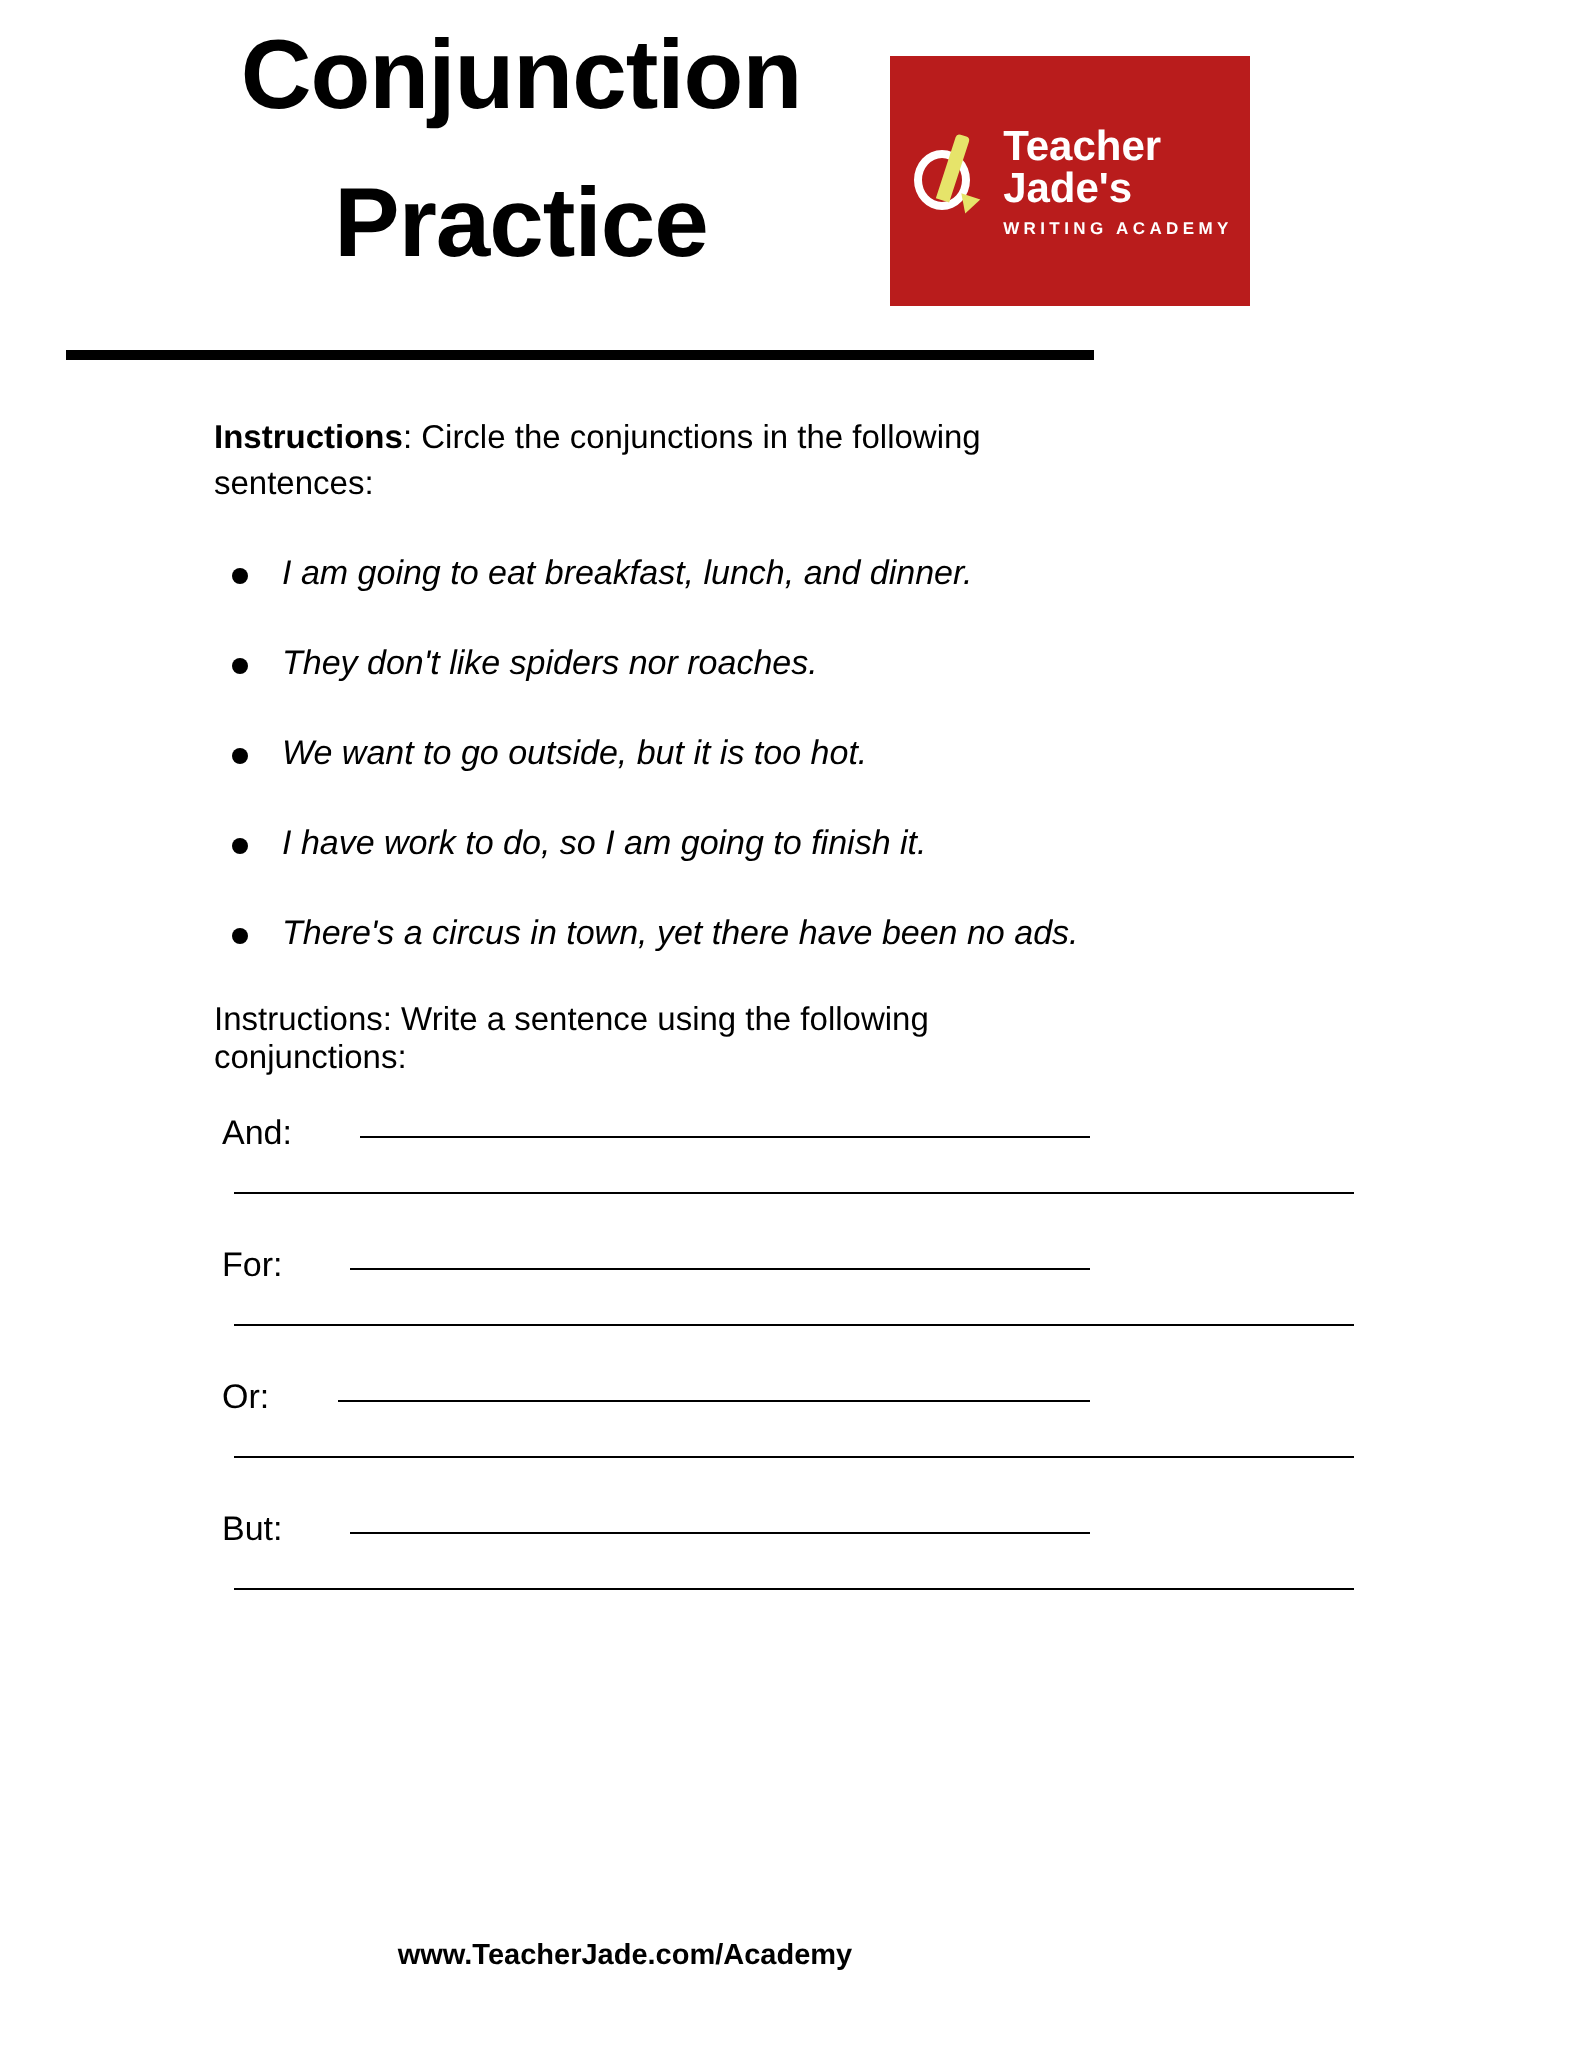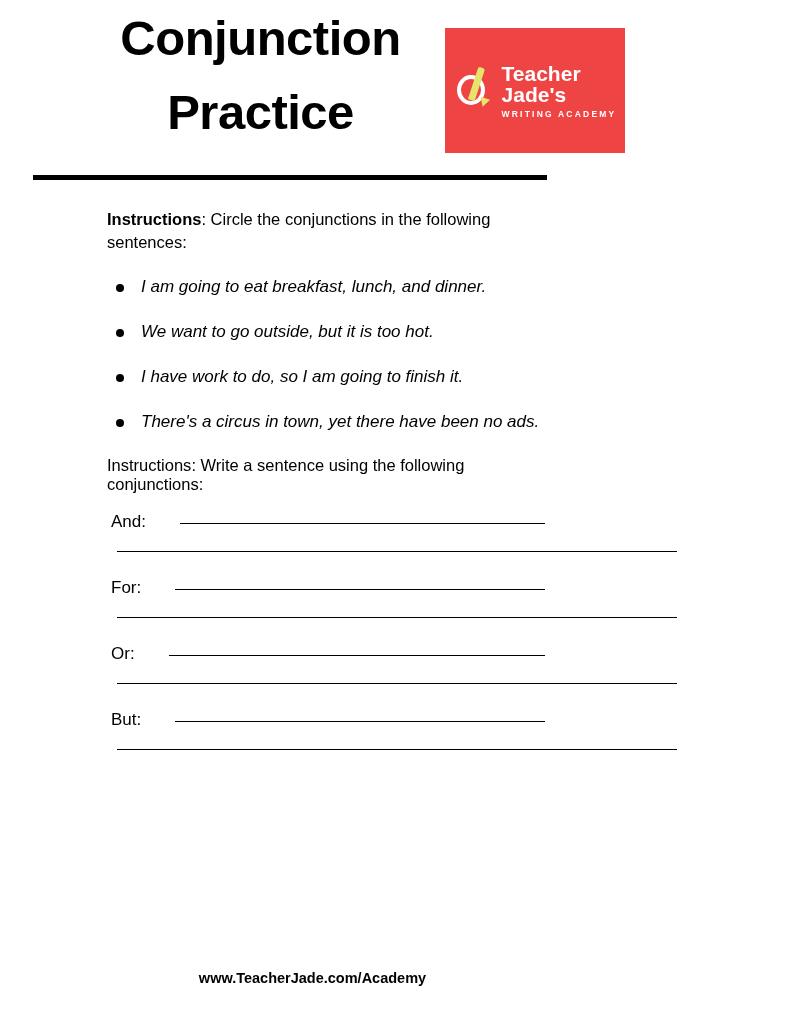--- a/index.html
+++ b/index.html
@@ -46,21 +46,21 @@
   }
   .title-line.second {
     margin-top: 16px;
   }
 
   .logo {
     margin-left: 20px;
     margin-top: 18px;
     width: 180px;
     height: 125px;
-    background: #ef4444;
+    background: #b91c1c;
     position: relative;
     flex: none;
   }
   .logo-inner {
     position: absolute;
     left: 0; top: 0; right: 0; bottom: 0;
     display: flex;
     align-items: center;
     justify-content: center;
     flex-direction: row;
@@ -244,20 +244,21 @@
   <div class="divider"></div>
 
   <div class="content">
 
     <p class="instructions">
       <span class="lead">Instructions</span><span>: Circle the conjunctions in the following sentences:</span>
     </p>
 
     <ul class="bullets">
       <li>I am going to eat breakfast, lunch, and dinner.</li>
+      <li>They don't like spiders nor roaches.</li>
       <li>We want to go outside, but it is too hot.</li>
       <li>I have work to do, so I am going to finish it.</li>
       <li>There's a circus in town, yet there have been no ads.</li>
     </ul>
 
     <p class="instructions-2">
       <span class="lead">Instructions</span><span>: Write a sentence using the following conjunctions:</span>
     </p>
 
     <div class="answer-block">

